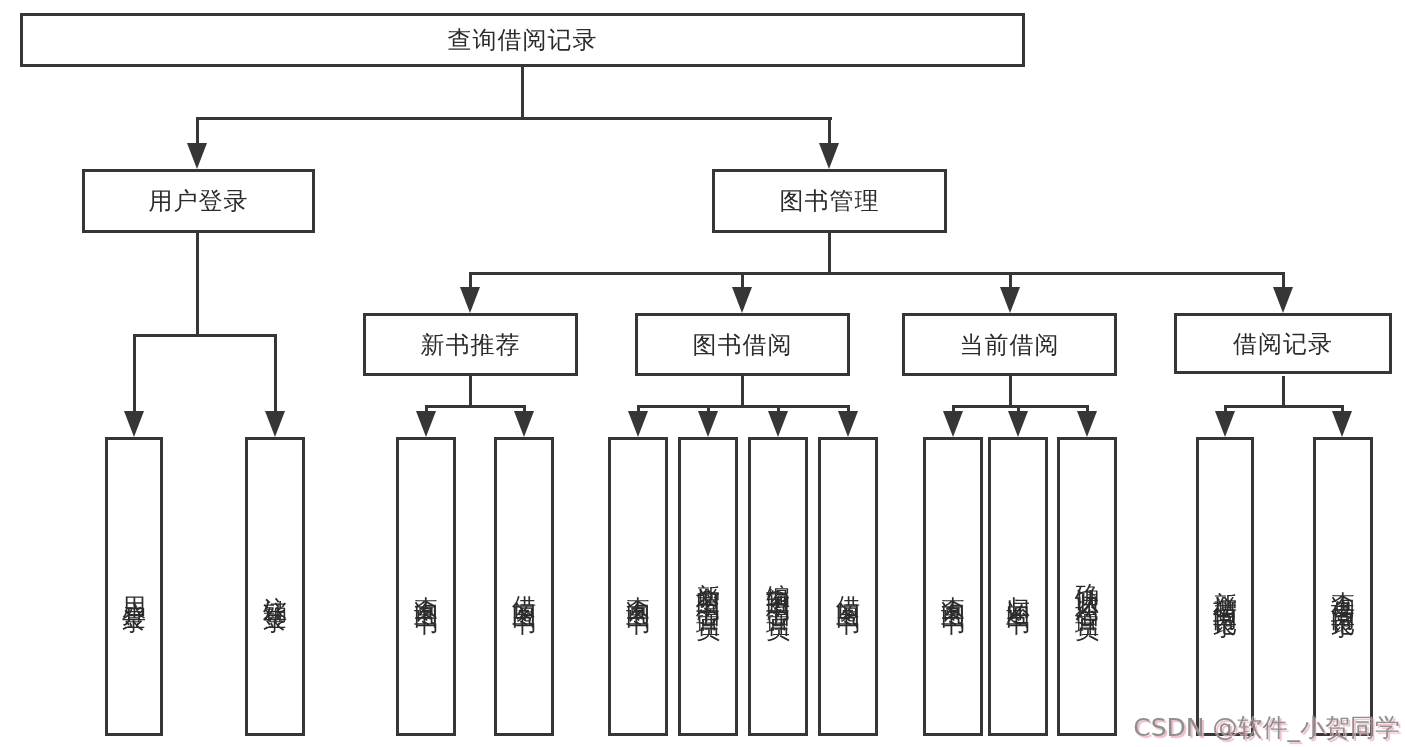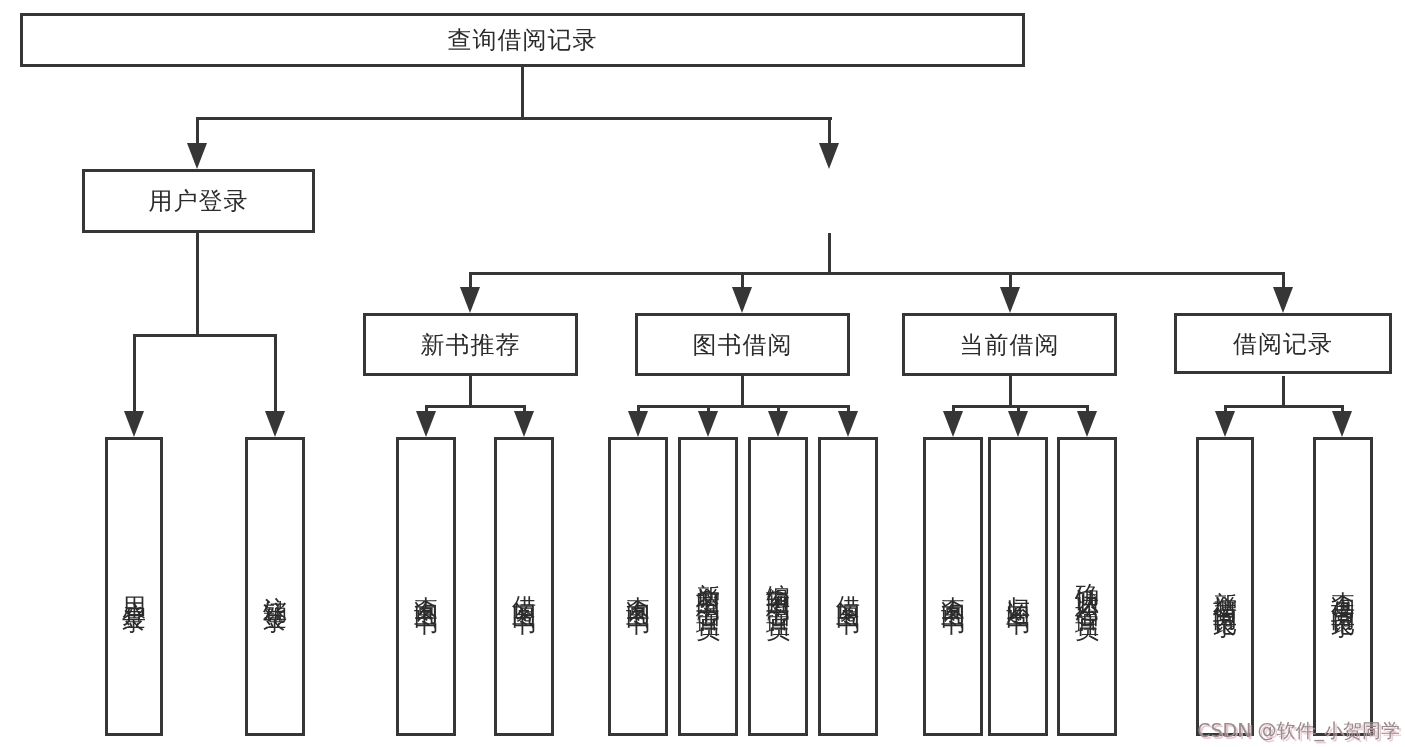--- a/index.html
+++ b/index.html
@@ -20,21 +20,21 @@
   }
   .vline { position:absolute; width:3px; background:#363636; z-index:1; }
   .hline { position:absolute; height:3px; background:#363636; z-index:1; }
   .arrow {
     position:absolute; width:0; height:0; z-index:1;
     border-left:10px solid transparent; border-right:10px solid transparent;
     border-top:26px solid #363636;
   }
   .watermark {
     position:absolute; right:5px; bottom:3px; z-index:5;
-    font-size:19px; color:#8f8f8f; white-space:nowrap;
+    font-size:25px; color:#8f8f8f; white-space:nowrap;
     text-shadow:2px 2px 1px rgba(236,179,190,0.9);
   }
 </style>
 </head>
 <body>
 
 <div class="canvas">
 
   <div class="vline" style="left:521px;top:67px;height:51px;"></div>
   <div class="hline" style="left:196px;top:117px;width:636px;"></div>
@@ -95,20 +95,23 @@
   <div class="arrow" style="left:1215px;top:411px;"></div>
   <div class="arrow" style="left:1332px;top:411px;"></div>
 
   <div class="box" style="left:20px;top:13px;width:1005px;height:54px;">
     <span class="hlabel">查询借阅记录</span>
   </div>
 
   <div class="box" style="left:82px;top:169px;width:233px;height:64px;">
     <span class="hlabel">用户登录</span>
   </div>
+  <div class="box" style="left:712px;top:169px;width:235px;height:64px;">
+    <span class="hlabel">图书管理</span>
+  </div>
 
   <div class="box" style="left:635px;top:313px;width:215px;height:63px;">
     <span class="hlabel">图书借阅</span>
   </div>
   <div class="box" style="left:363px;top:313px;width:215px;height:63px;">
     <span class="hlabel">新书推荐</span>
   </div>
   <div class="box" style="left:902px;top:313px;width:215px;height:63px;font-family:Liberation Mono, monospace;">
     <span class="hlabel">当前借阅</span>
   </div>

